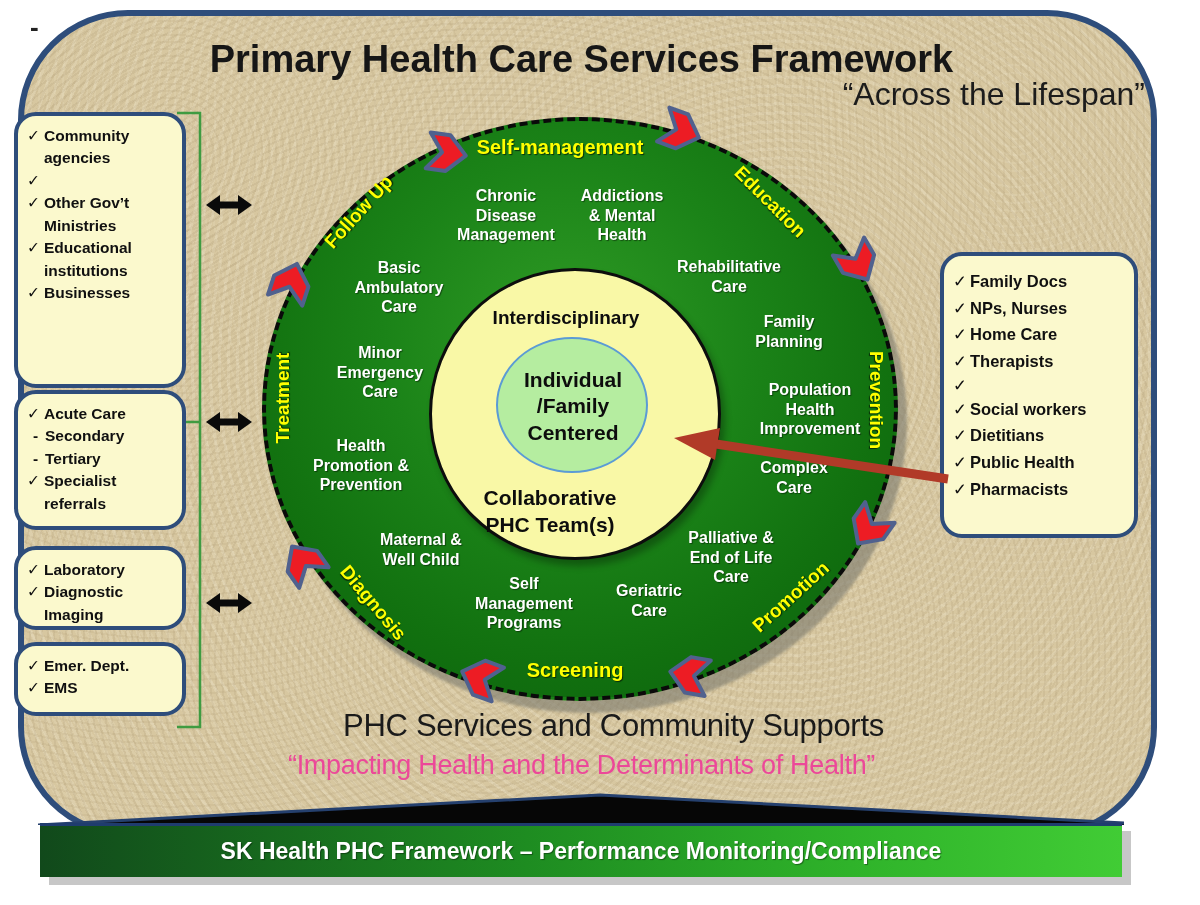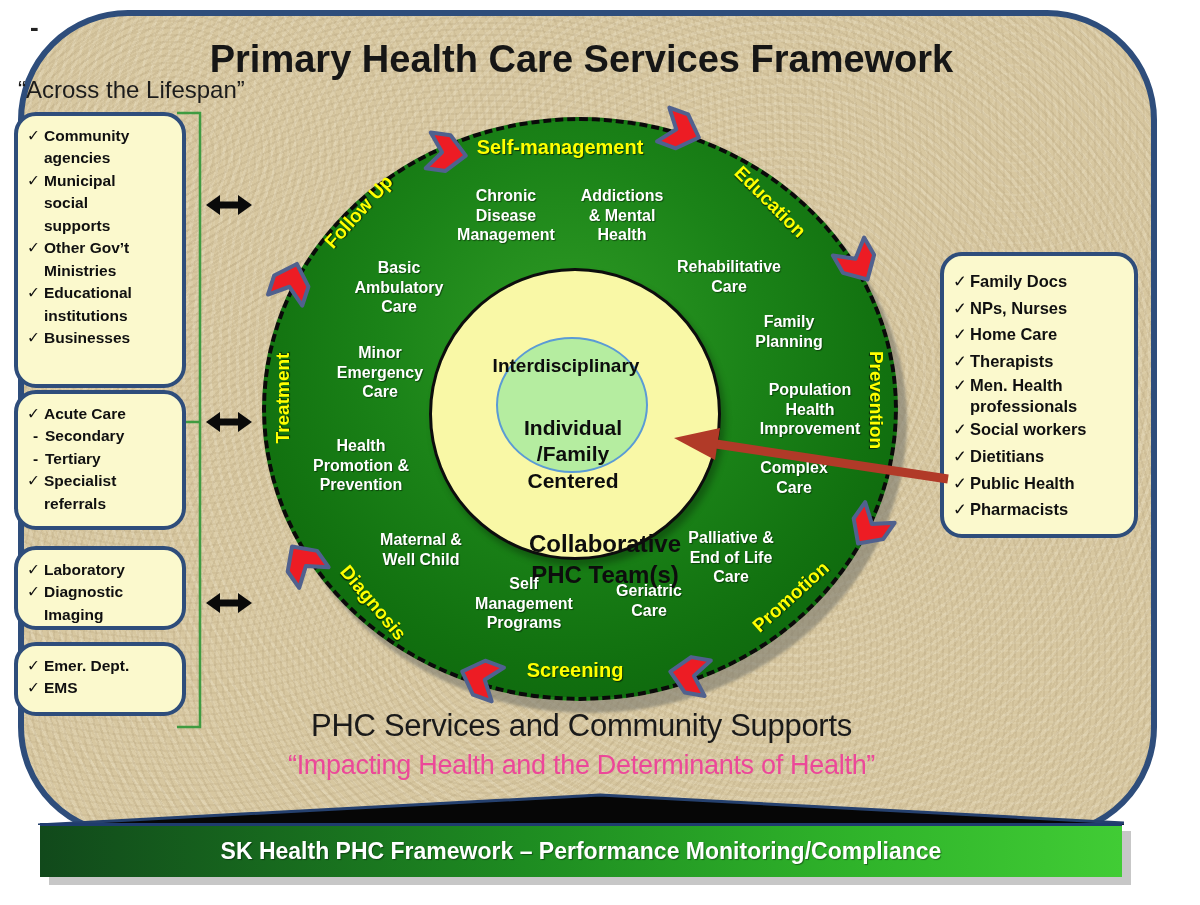--- a/index.html
+++ b/index.html
@@ -11,21 +11,21 @@
   #board{left:18px;top:10px;width:1127px;height:815px;border:6px solid #2e4d7b;border-radius:110px;
     background-color:#d7c7a0;
     background-image:
       repeating-radial-gradient(circle at 13% 17%, rgba(176,156,116,.16) 0 2px, transparent 2px 7px),
       repeating-radial-gradient(circle at 67% 43%, rgba(255,252,238,.14) 0 3px, transparent 3px 9px),
       repeating-radial-gradient(circle at 41% 79%, rgba(150,130,95,.13) 0 2px, transparent 2px 6px),
       repeating-radial-gradient(circle at 88% 12%, rgba(255,250,230,.10) 0 2px, transparent 2px 8px);}
   #corner-dash{left:30px;top:12px;font-size:26px;font-weight:bold;color:#222;}
   
   #title{left:18px;top:38px;width:1127px;text-align:center;font-size:38px;font-weight:bold;color:#161616;}
-  #subtitle{left:18px;top:76px;width:1127px;text-align:left;font-size:24px;color:#1c1c1c;}
+  #subtitle{left:18px;top:76px;width:1127px;text-align:right;font-size:32px;color:#1c1c1c;}
   
   .sidebox{background:#fbf9cd;border:4px solid #2e4d7b;border-radius:22px;box-sizing:border-box;
            padding:9px 6px 8px 9px;color:#101010;font-weight:bold;}
   .sidebox .item{display:flex;align-items:flex-start;}
   .sidebox .b{flex:0 0 17px;text-align:left;}
   .sidebox .t{white-space:pre-line;}
   .leftbox{font-size:15.5px;line-height:1.45;}
   #box1{left:14px;top:112px;width:172px;height:276px;}
   #box2{left:14px;top:390px;width:172px;height:140px;}
   #box3{left:14px;top:546px;width:172px;height:84px;}
@@ -39,23 +39,23 @@
     background:radial-gradient(circle at 48% 38%, #2f9b25 0%, #1b8318 38%, #11700f 68%, #0b5c0e 100%);
     box-shadow:9px 12px 3px rgba(125,122,110,.62);}
   #core{left:429px;top:268px;width:292px;height:292px;border-radius:50%;background:#f9f8a6;
     border:3px solid #0d0d0d;box-sizing:border-box;box-shadow:4px 6px 7px rgba(0,0,0,.3);}
   #centerellipse{left:496px;top:337px;width:152px;height:136px;border-radius:50%;background:#b5eda0;
     border:2px solid #5b9bd5;box-sizing:border-box;}
   .svc{color:#fff;font-weight:bold;font-size:16px;line-height:1.22;text-align:center;white-space:pre-line;
        text-shadow:1px 1px 1px rgba(0,0,0,.45);}
   .stage{color:#ffff00;font-weight:bold;font-size:19px;white-space:nowrap;
        text-shadow:1px 1px 1px rgba(0,0,0,.6);}
-  .coretext{color:#0d0d0d;font-weight:bold;text-align:center;white-space:pre-line;margin-top:48px;}
-  
-  #footer1{left:18px;top:708px;width:1127px;text-align:center;font-size:31px;color:#1a1a1a;letter-spacing:-.3px;}
+  .coretext{color:#0d0d0d;font-weight:bold;text-align:center;white-space:pre-line;}
+  
+  #footer1{left:18px;top:708px;width:1127px;text-align:center;font-size:31px;color:#1a1a1a;letter-spacing:-.3px;padding-left:32px;}
   #footer2{left:18px;top:750px;width:1127px;text-align:center;font-size:27px;color:#ec4899;letter-spacing:-.3px;}
   #banner{left:40px;top:823px;width:1082px;height:54px;box-sizing:border-box;border-top:3px solid #1f3c6e;
     background:linear-gradient(90deg,#11491b 0%,#1e8c21 45%,#2fb32a 75%,#41cc35 100%);
     box-shadow:9px 8px 0 rgba(0,0,0,.22);}
   #banner .txt{width:100%;text-align:center;line-height:50px;font-size:23px;font-weight:bold;color:#fff;
     text-shadow:1px 1px 1px rgba(0,0,0,.4);}
 </style>
 </head>
 <body>
 
@@ -71,23 +71,20 @@
 </svg>
 
 <div id="box1" class="abs sidebox leftbox">
   <div class="item">
       <span class="b">✓</span>
       <span class="t">Community
 agencies</span>
     </div>
   <div class="item">
       <span class="b">✓</span>
-      <span class="t">Municipal
-social
-supports</span>
     </div>
   <div class="item">
       <span class="b">✓</span>
       <span class="t">Other Gov’t
 Ministries</span>
     </div>
   <div class="item">
       <span class="b">✓</span>
       <span class="t">Educational
 institutions</span>
@@ -155,21 +152,21 @@
   </svg>
 
 <div id="ring" class="abs"></div>
 <div id="core" class="abs"></div>
 <div id="centerellipse" class="abs"></div>
 
 <div class="ctr coretext" style="left:566px;top:318px;font-size:19px">Interdisciplinary</div>
 <div class="ctr coretext" style="left:573px;top:406px;font-size:21px;line-height:1.25">Individual
 /Family
 Centered</div>
-<div class="ctr coretext" style="left:605px;top:511px;font-size:24px;line-height:1.3">Collaborative
+<div class="ctr coretext" style="left:550px;top:511px;font-size:21px;line-height:1.3">Collaborative
 PHC Team(s)</div>
 
 <div class="ctr svc" style="left:506px;top:215px">Chronic
 Disease
 Management</div>
 <div class="ctr svc" style="left:622px;top:215px">Addictions
 &amp; Mental
 Health</div>
 <div class="ctr svc" style="left:729px;top:277px">Rehabilitative
 Care</div>
@@ -246,22 +243,20 @@
   <div class="item">
       <span class="b">✓</span>
       <span class="t">Home Care</span>
     </div>
   <div class="item">
       <span class="b">✓</span>
       <span class="t">Therapists</span>
     </div>
   <div class="item" style="line-height:1.25">
       <span class="b">✓</span>
-      <span class="t">Men. Health
-professionals</span>
     </div>
   <div class="item">
       <span class="b">✓</span>
       <span class="t">Social workers</span>
     </div>
   <div class="item">
       <span class="b">✓</span>
       <span class="t">Dietitians</span>
     </div>
   <div class="item">

